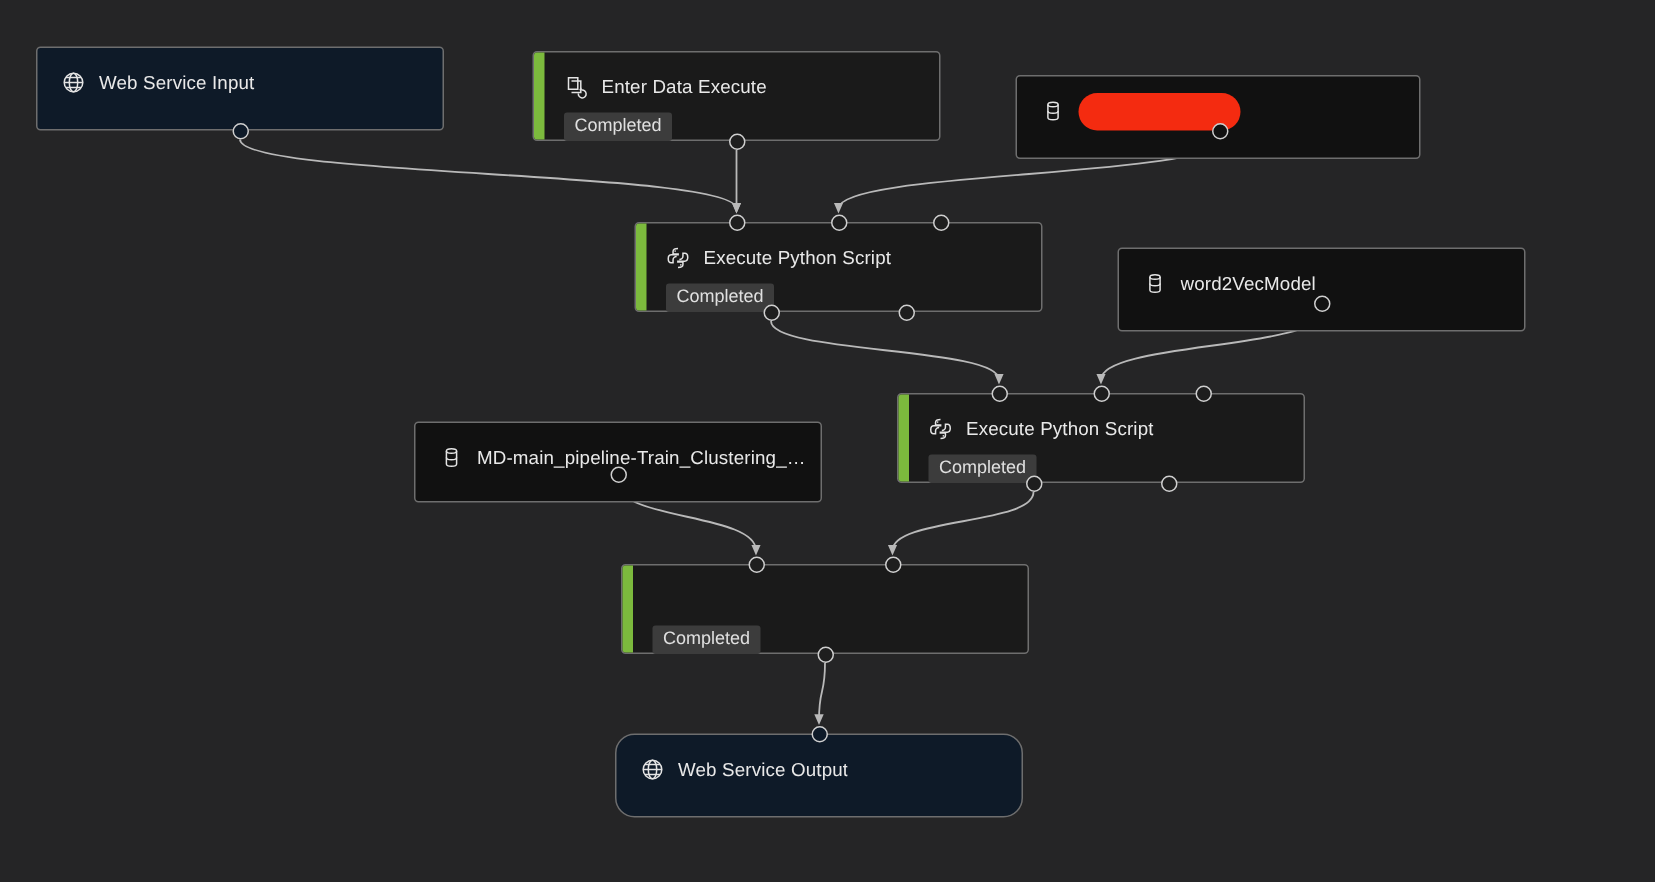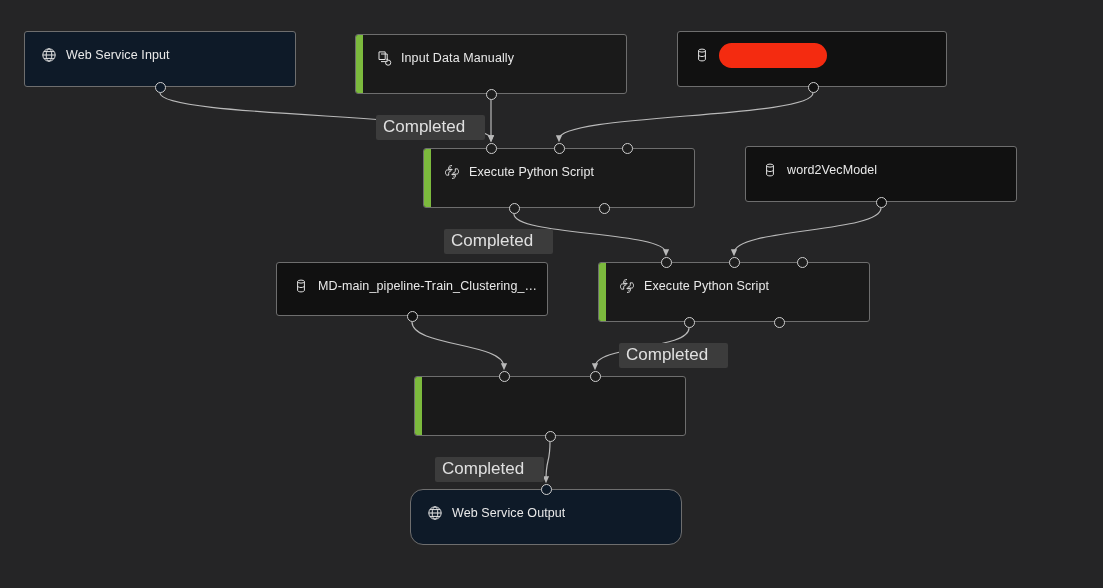--- a/index.html
+++ b/index.html
@@ -29,20 +29,21 @@
     position: absolute;
     box-sizing: border-box;
     border: 1px solid #6e6e6e;
     border-radius: 3px;
     background: #1a1a1a;
     z-index: 2;
     overflow: visible;
   }
   .node.data-node {
     background: #111111;
+    margin-top: 19px;
   }
   .node.web-node {
     background: #0e1a28;
   }
   .accent {
     position: absolute;
     left: 0;
     top: 0;
     bottom: 0;
     width: 7px;
@@ -78,25 +79,24 @@
     overflow: hidden;
     text-overflow: ellipsis;
     letter-spacing: 0.1px;
   }
   .status-badge {
     position: absolute;
     left: 20px;
     top: 40px;
     background: #3c3c3c;
     color: #e0e0e0;
-    font-size: 17px;
-    padding: 2px 20px 3px 7px;
+    font-size: 12px;
+    padding: 2px 7px 3px 7px;
     border-radius: 2px;
     line-height: 1.15;
-    margin-top: 40px;
   }
   .redaction {
     background: #f42b10;
     border-radius: 16px;
     height: 25px;
     width: 108px;
     display: inline-block;
   }
   .port {
     position: absolute;
@@ -157,21 +157,21 @@
         <div class="accent"></div>
         <div class="node-head">
           <span style="display: flex;">
             <svg class="node-icon" viewBox="0 0 16 16" fill="none" stroke="currentColor" stroke-width="1">
               <path d="M3 1.9 h6.2 v7.6 h-6.2 z"></path>
               <path d="M5 4 h6.2 v7.6 h-6.2"></path>
               <path d="M9.6 12.2 a2.6 2.6 0 1 0 2.1 -2.1"></path>
               <path d="M11.2 8 l0.9 1.9 l-2 0.3 z" fill="currentColor" stroke="none"></path>
             </svg>
           </span>
-          <span class="node-title">Input Data Manually</span>
+          <span class="node-title">Enter Data Execute</span>
         </div>
         <div class="status-badge">Completed</div>
       </div>
       <div class="node data-node" style="left: 677px; top: 31px; width: 270px; height: 56px;">
         <div class="node-head">
           <span style="display: flex;">
             <svg class="node-icon" viewBox="0 0 16 16" fill="none" stroke="currentColor" stroke-width="1">
               <ellipse cx="8" cy="3.6" rx="3.4" ry="1.5"></ellipse>
               <path d="M4.6 3.6 v8.8 c0 0.83 1.52 1.5 3.4 1.5 s3.4 -0.67 3.4 -1.5 V3.6"></path>
               <path d="M4.6 8 c0 0.83 1.52 1.5 3.4 1.5 s3.4 -0.67 3.4 -1.5"></path>

